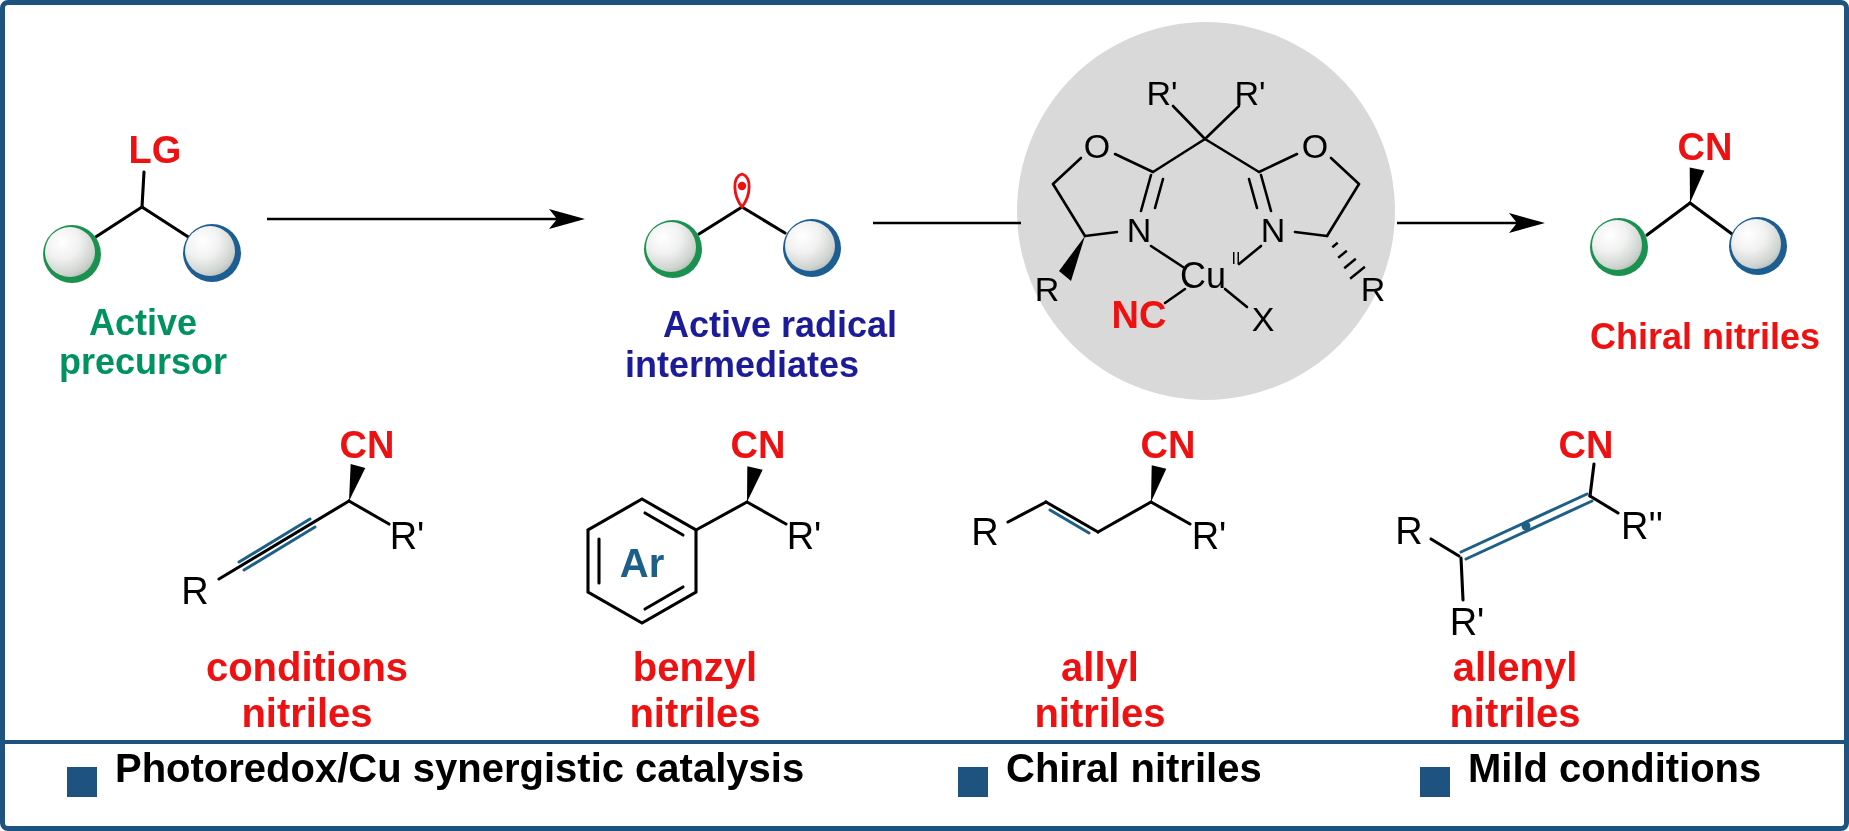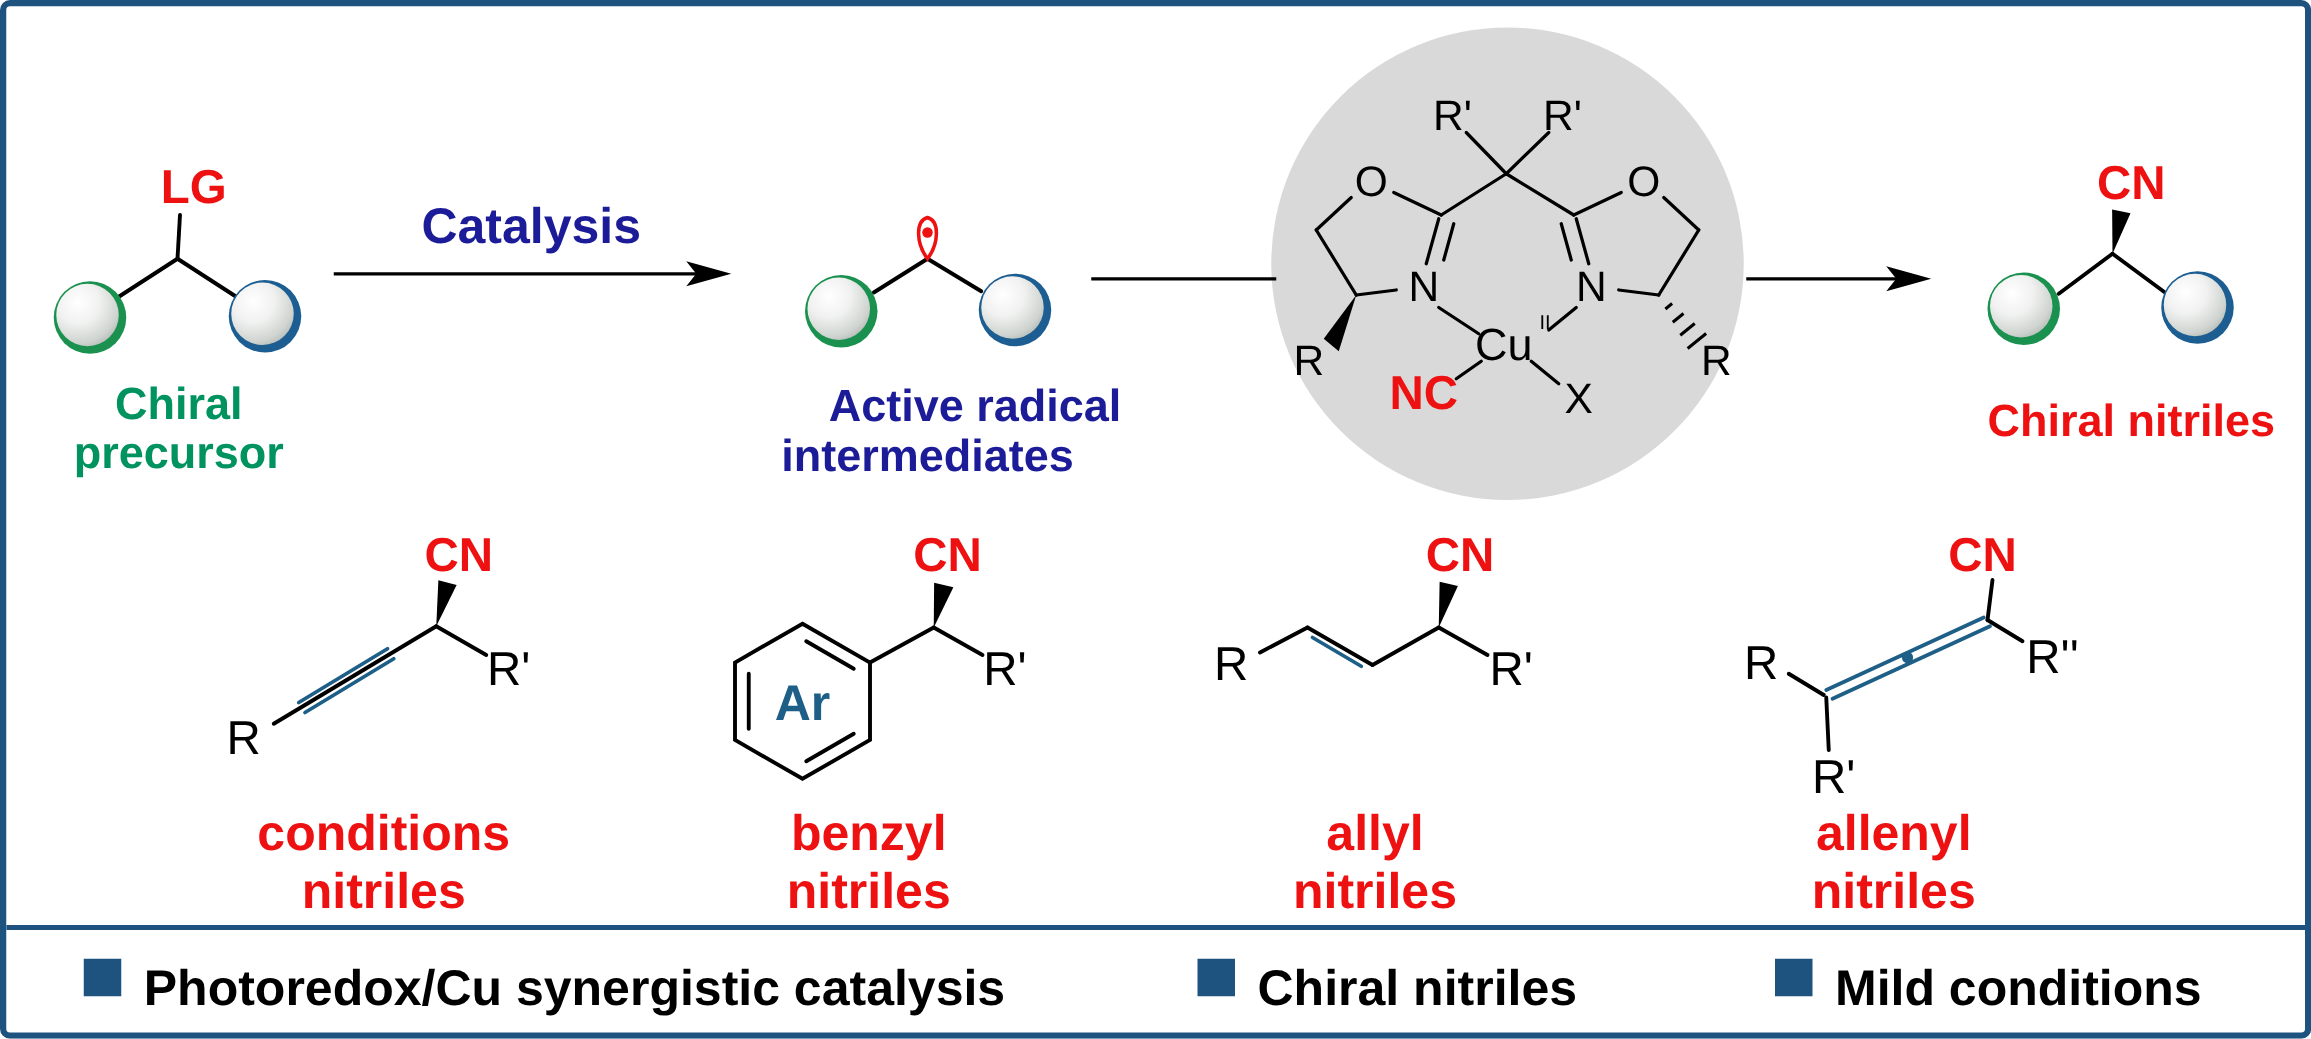--- a/index.html
+++ b/index.html
@@ -21,21 +21,21 @@
   .navy{color:#1c1c99;}
   .green{color:#00925f;}
   .teal{color:#1d5f86;}
   .f40{font-size:40px;}
   .f38{font-size:38px;}
   .f36{font-size:36px;}
   .f34{font-size:34px;}
   .f22{font-size:16px;}
   .divider{position:absolute;left:0;top:735px;width:100%;height:4px;background:#1e5380;}
   .bullet{position:absolute;width:30px;height:30px;background:#1e5380;top:762px;}
-  .footer-label{position:absolute;top:764px;font-size:40px;font-weight:bold;color:#000;white-space:nowrap;}
+  .footer-label{position:absolute;top:741px;font-size:40px;font-weight:bold;color:#000;white-space:nowrap;}
 </style>
 </head>
 <body>
 
 <div class="canvas">
 
   <svg class="art" width="1849" height="831" viewBox="0 0 1849 831">
     <defs>
       <radialGradient id="gBall" cx="0.35" cy="0.3" r="0.9">
         <stop offset="0" stop-color="#ffffff"></stop>
@@ -167,22 +167,21 @@
       <line class="bond" x1="1456" y1="553" x2="1458" y2="595"></line>
       <line class="teal-b" x1="1461" y1="554" x2="1587" y2="496"></line>
       <line class="teal-b" x1="1456" y1="547" x2="1582" y2="489"></line>
       <circle cx="1521" cy="521" r="4.5" fill="#1d5f86"></circle>
       <line class="bond" x1="1585" y1="491" x2="1589" y2="459"></line>
       <line class="bond" x1="1585" y1="491" x2="1613" y2="508"></line>
     </g>
   </svg>
 
   <span class="lbl red bold f38" style="left:150px;top:145px;">LG</span>
-  <span class="lbl navy bold f40" style="left:420px;top:176px;">Catalysis</span>
-  <span class="lbl green bold f36" style="left:138px;top:318px;">Chiral</span>
+  <span class="lbl green bold f36" style="left:138px;top:318px;">Active</span>
   <span class="lbl green bold f36" style="left:138px;top:357px;">precursor</span>
   <span class="lbl navy bold f36" style="left:775px;top:320px;">Active radical</span>
   <span class="lbl navy bold f36" style="left:737px;top:360px;">intermediates</span>
 
   <span class="lbl f34" style="left:1157px;top:88px;">R'</span>
   <span class="lbl f34" style="left:1245px;top:88px;">R'</span>
   <span class="lbl f34" style="left:1092px;top:141px;">O</span>
   <span class="lbl f34" style="left:1310px;top:141px;">O</span>
   <span class="lbl f34" style="left:1134px;top:225px;">N</span>
   <span class="lbl f34" style="left:1268px;top:225px;">N</span>

